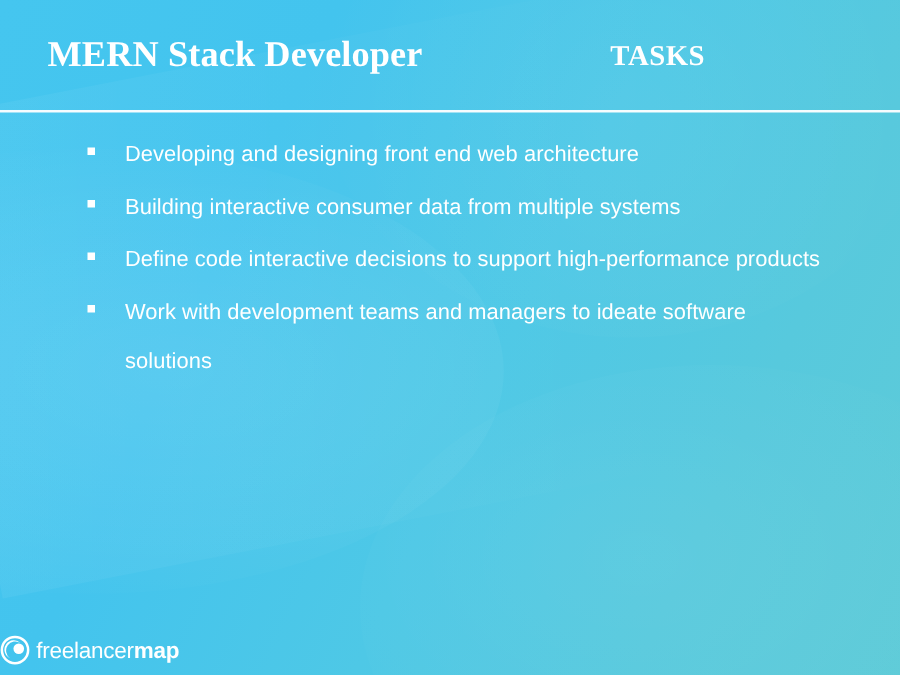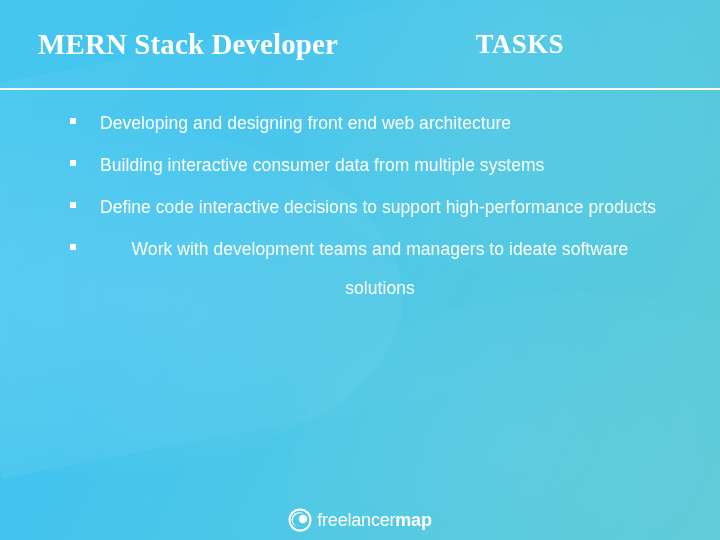--- a/index.html
+++ b/index.html
@@ -80,21 +80,21 @@
     font-weight: bold;
     font-size: 29px;
     color: #ffffff;
     letter-spacing: 0.1px;
     line-height: 1;
     white-space: nowrap;
   }
   .header-right {
     font-family: "Liberation Serif", "DejaVu Serif", serif;
     font-weight: bold;
-    font-size: 27px;
+    font-size: 23px;
     color: #ffffff;
     letter-spacing: 0.4px;
     line-height: 1;
     white-space: nowrap;
     margin-left: 28px;
   }
   .divider {
     position: absolute;
     left: 0;
     top: 88px;
@@ -128,32 +128,31 @@
     margin-right: 24px;
   }
   .bullet-text {
     font-family: "Liberation Sans", sans-serif;
     font-size: 17.5px;
     font-weight: normal;
     color: #ffffff;
     line-height: 39px;
     letter-spacing: 0.05px;
     max-width: 560px;
-    text-align: center;
   }
 
   
   .footer {
     position: absolute;
     left: 0;
     bottom: 8px;
     width: 720px;
     display: flex;
     align-items: center;
-    justify-content: center;
+    justify-content: flex-start;
   }
   .logo {
     display: flex;
     align-items: center;
     gap: 5px;
   }
   .logo-mark {
     width: 24px;
     height: 24px;
     display: block;

